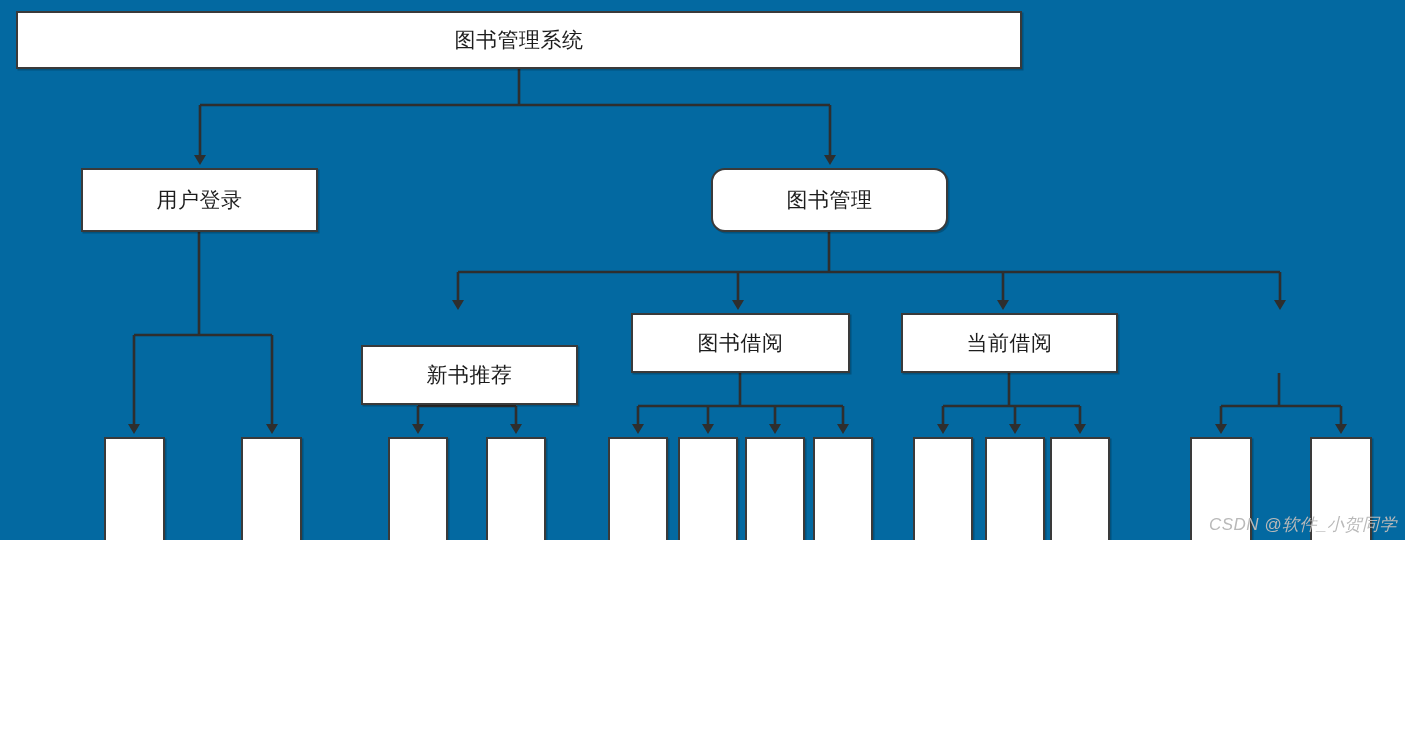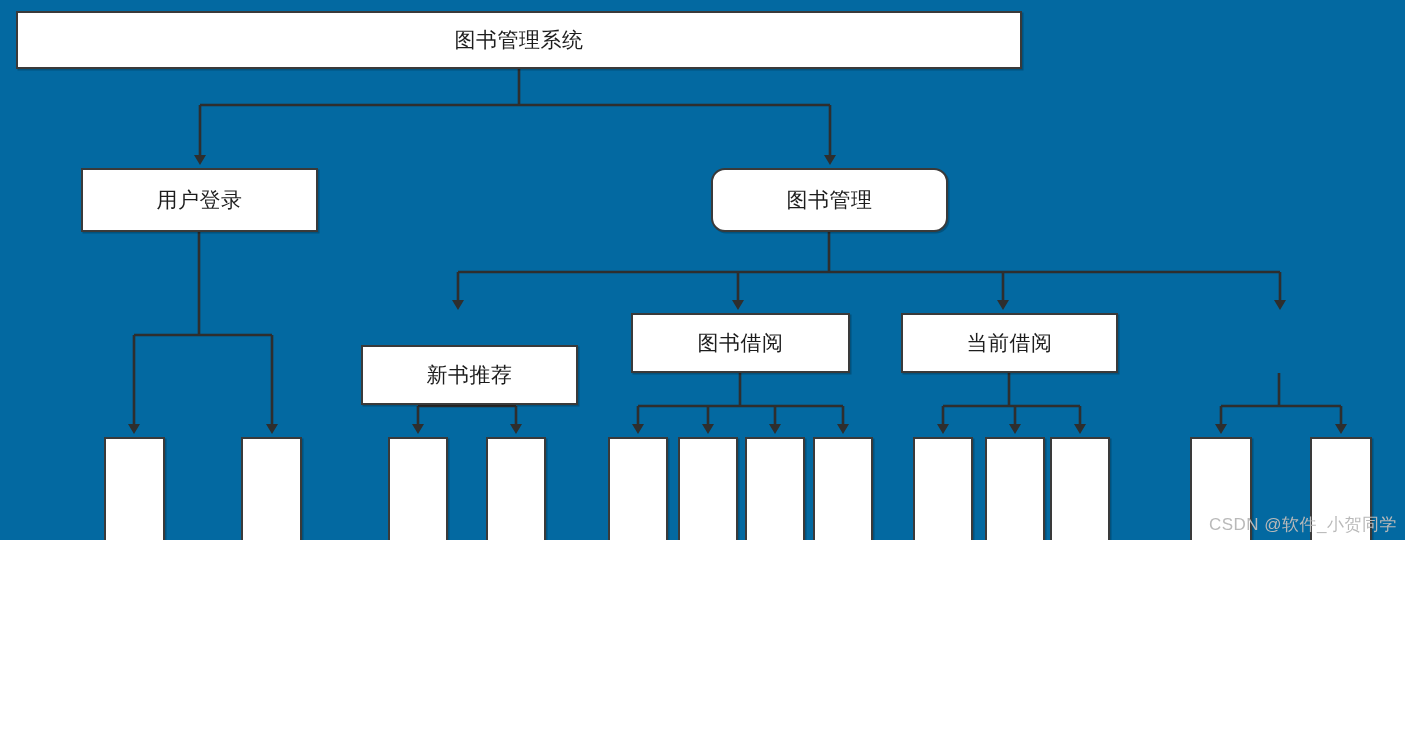--- a/index.html
+++ b/index.html
@@ -57,20 +57,21 @@
     line-height: 1;
   }
   .watermark {
     position: absolute;
     right: 8px;
     bottom: 4px;
     font-size: 17px;
     color: #b9b9b9;
     letter-spacing: 0.5px;
     white-space: nowrap;
+    font-style: italic;
   }
 </style>
 </head>
 <body>
 
 <div id="canvas">
 
   <svg id="wires" viewBox="0 0 1405 747" xmlns="http://www.w3.org/2000/svg">
     <defs>
       <marker id="arrow" markerWidth="10" markerHeight="12" refX="1" refY="6" orient="auto" markerUnits="userSpaceOnUse">

